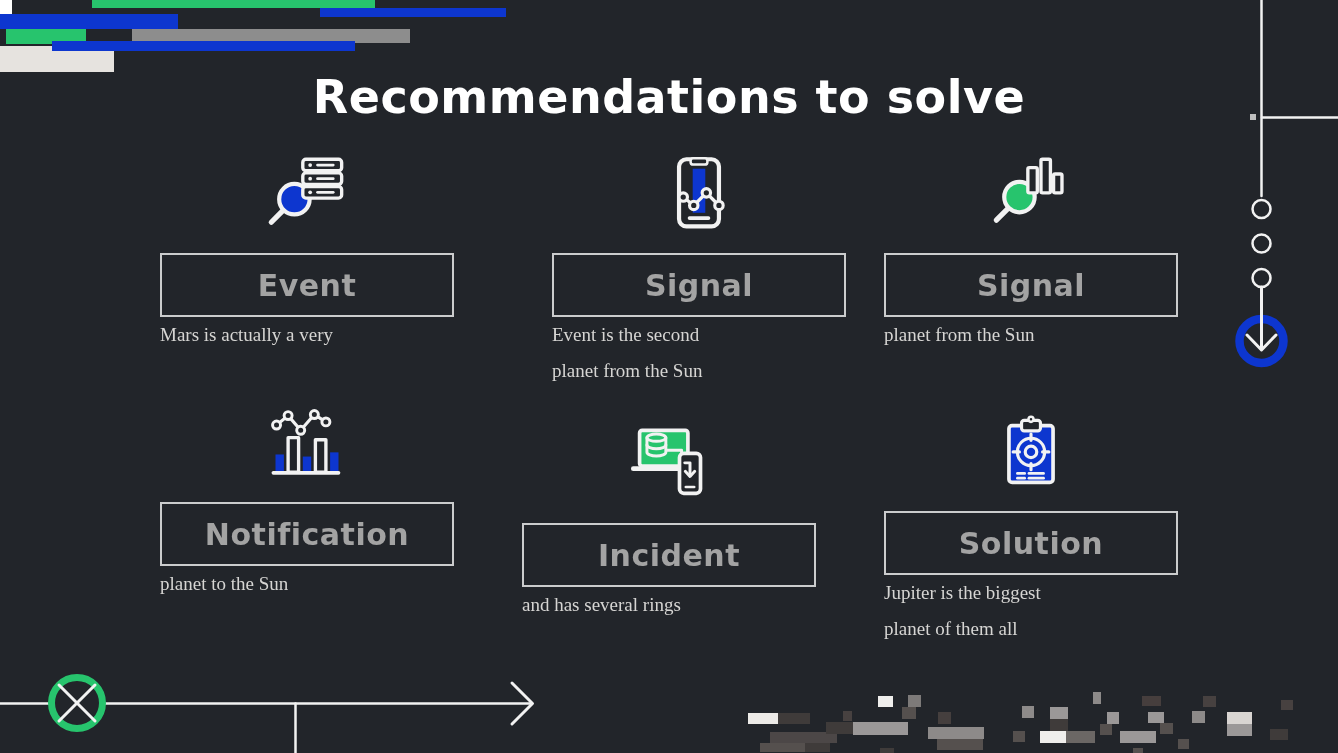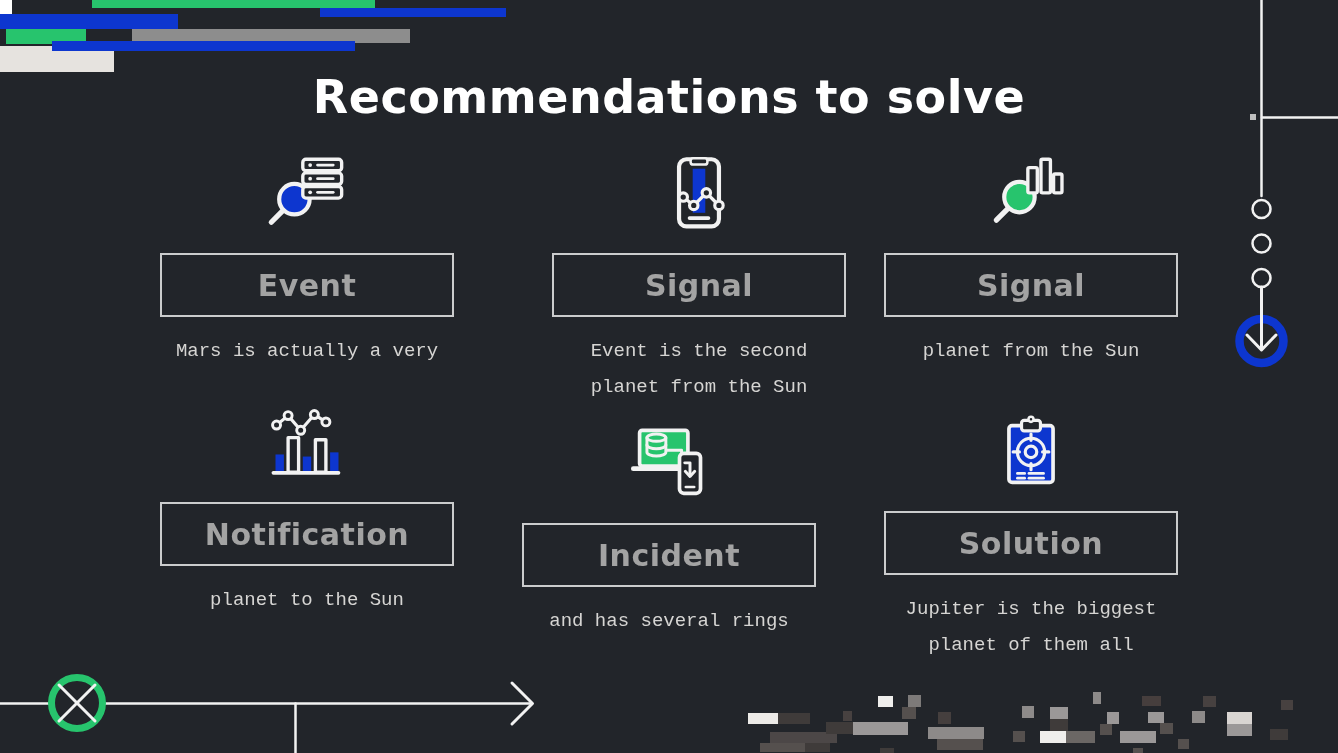--- a/index.html
+++ b/index.html
@@ -24,23 +24,23 @@
   .icon-wrap{height:82px;display:flex;align-items:center;justify-content:center;}
   .card-box{
     margin-top:16px;height:60px;
     border:2px solid var(--border,#cbcccd);
     display:flex;align-items:center;justify-content:center;
   }
   .card-label{
     color:#a3a3a3;font-size:30px;font-weight:800;letter-spacing:0.5px;
   }
   .card-desc{
-    margin-top:16px;text-align:center;
+    margin-top:0;
     color:var(--text2,#d6d5d3);
-    font-family:Liberation Mono, monospace;
+    font-family:Liberation Serif, serif;
     font-size:19px;line-height:36px;font-weight:400;
   }
   svg .stroke{stroke:#f2f2f2;fill:none;stroke-linecap:round;stroke-linejoin:round;}
   svg .bgfill{fill:var(--bg,#22252a);}
   svg .bluefill{fill:var(--blue,#0d36cf);}
   svg .greenfill{fill:var(--green,#27c46d);}
   #line-decor{position:absolute;left:0;top:0;pointer-events:none;}
 </style>
 </head>
 <body>

